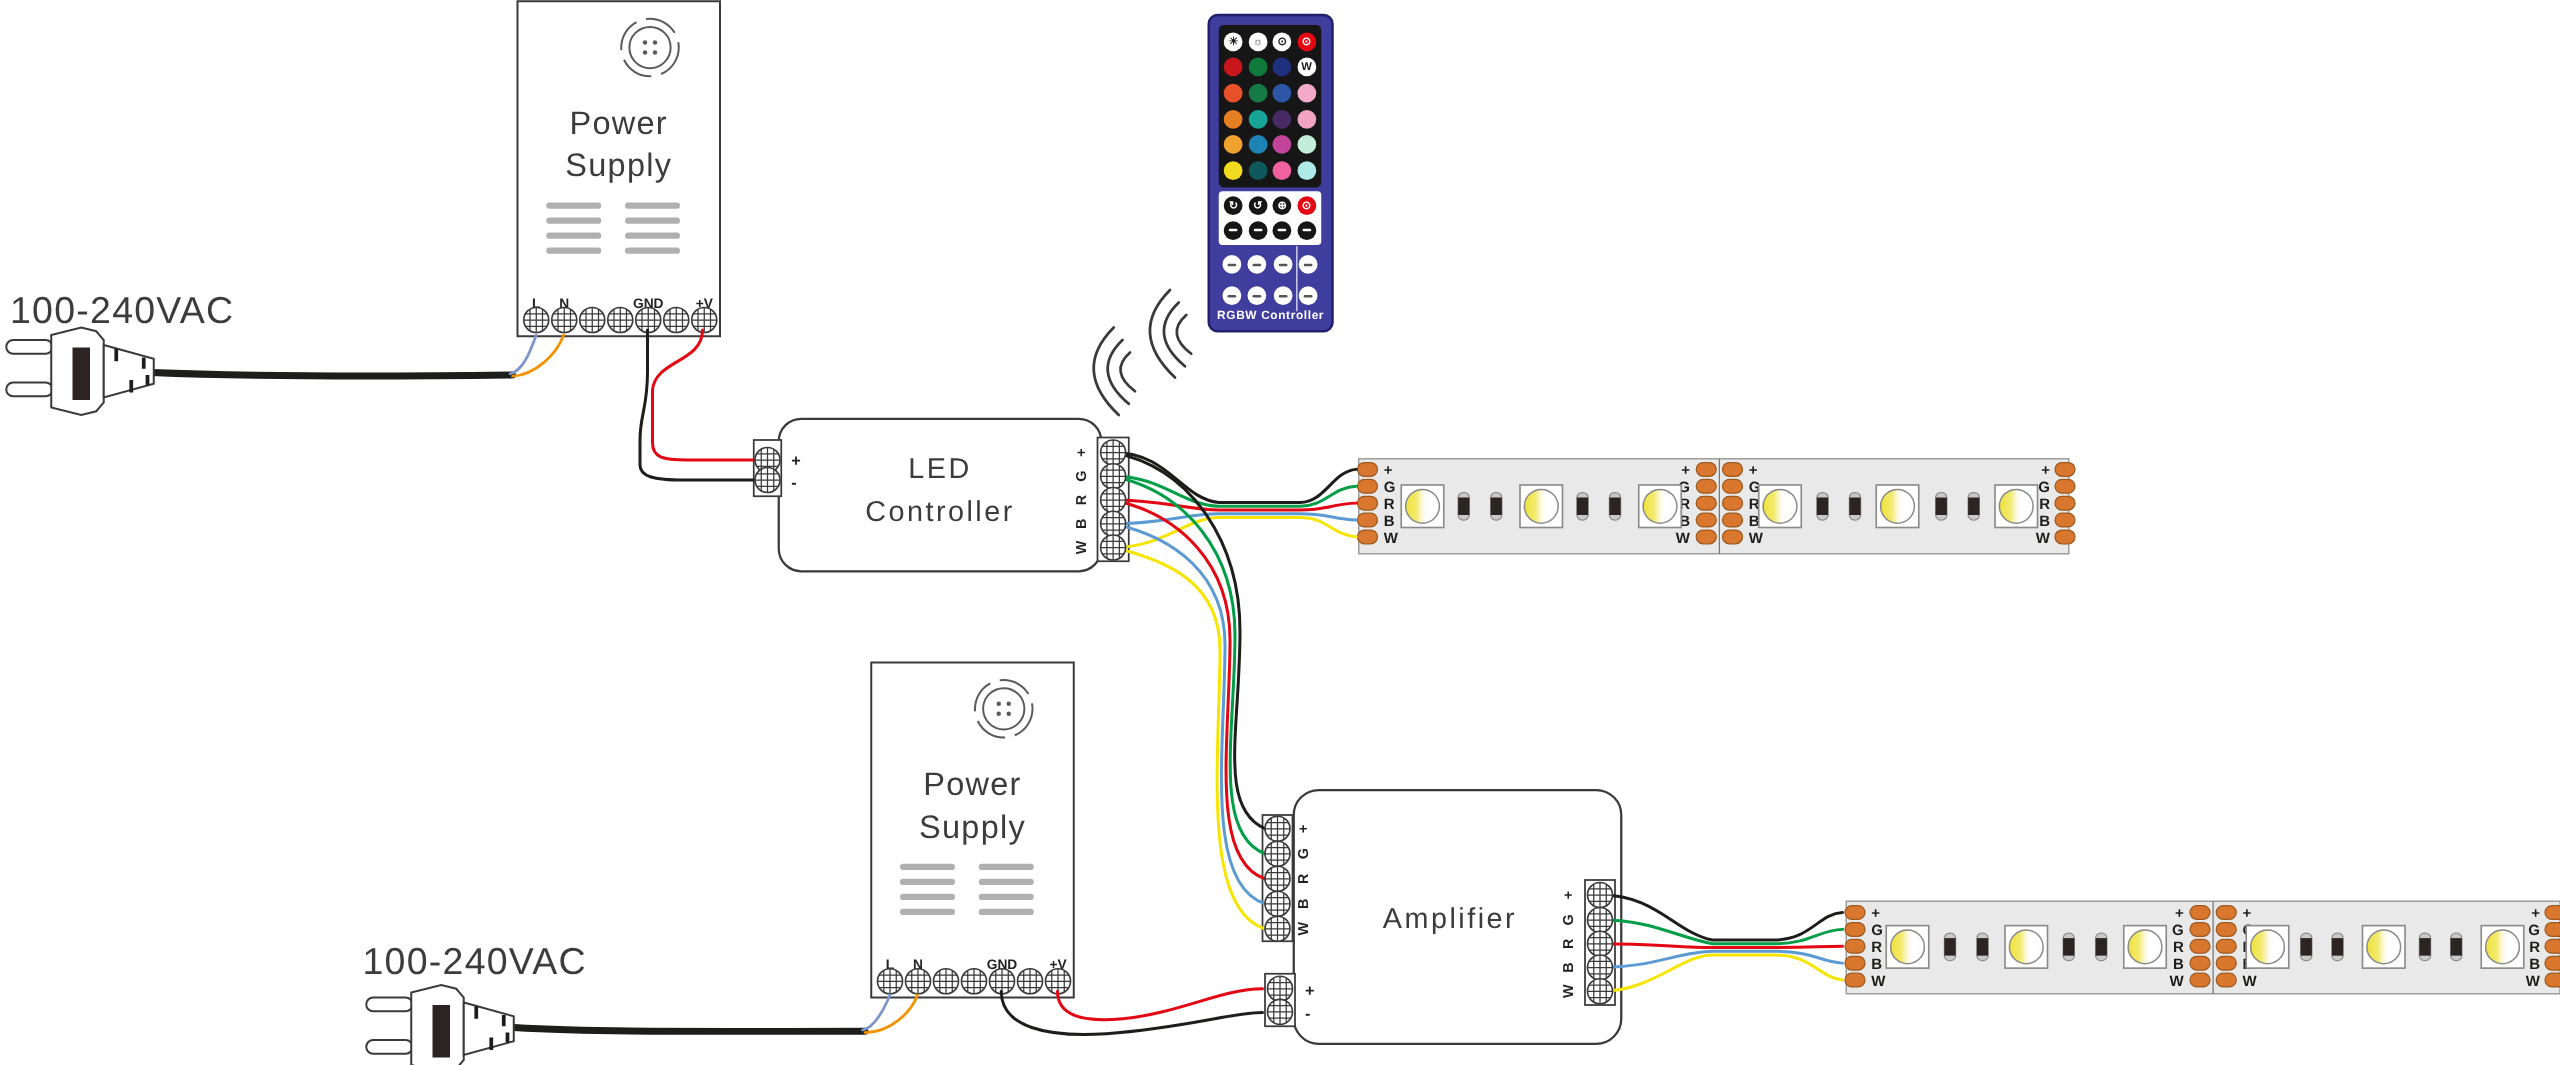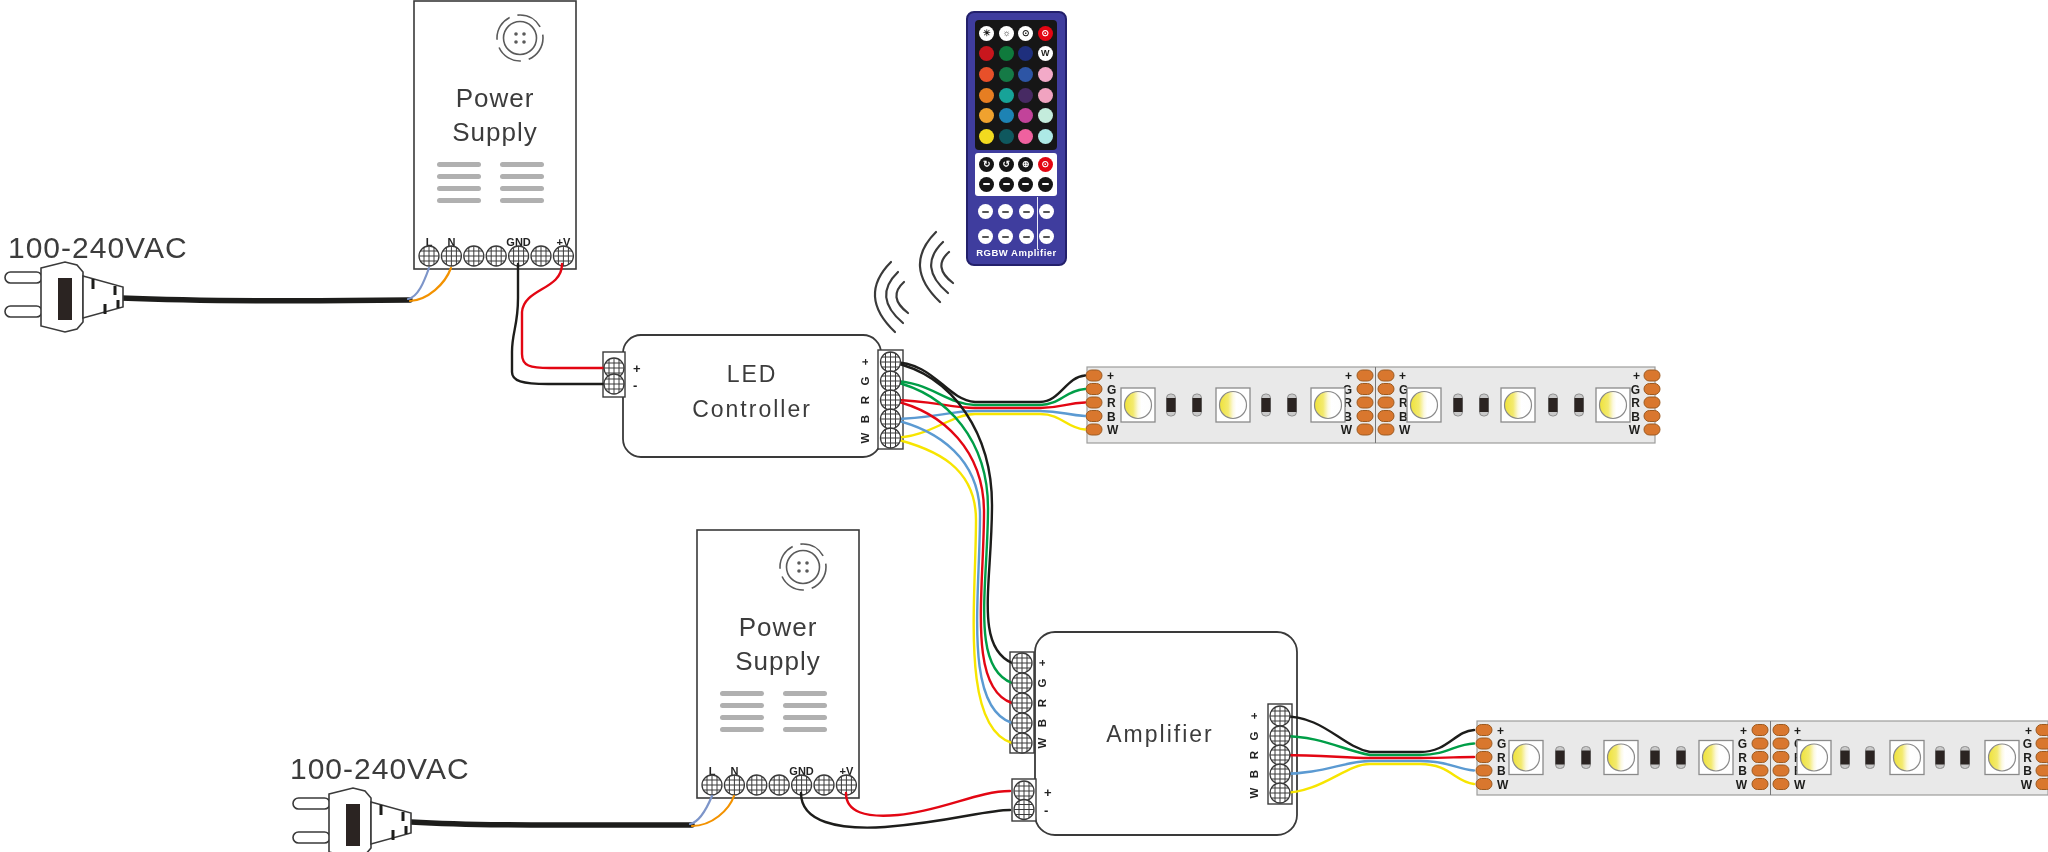--- a/index.html
+++ b/index.html
@@ -438,15 +438,15 @@
           <span class="tick" style="background: rgb(85, 85, 85);"></span>
         </div>
         <div class="rbtn" style="background: rgb(255, 255, 255); color: rgb(29, 29, 27);">
           <span class="tick" style="background: rgb(85, 85, 85);"></span>
         </div>
         <div class="rbtn" style="background: rgb(255, 255, 255); color: rgb(29, 29, 27);">
           <span class="tick" style="background: rgb(85, 85, 85);"></span>
         </div>
       </div>
   <div class="remote-divider"></div>
-  <div class="remote-title">RGBW Amplifier</div>
+  <div class="remote-title">RGBW Controller</div>
 </div>
 </div>
 
 </body></html>

